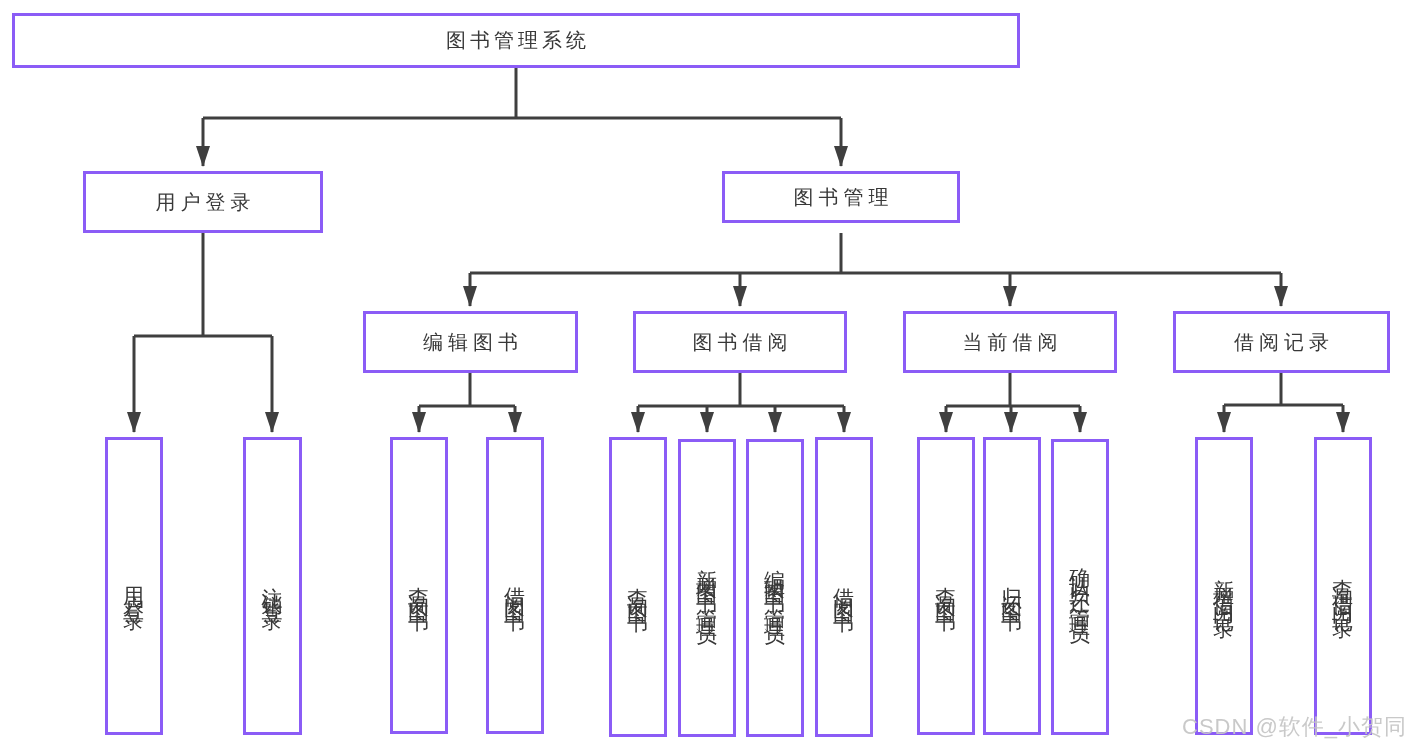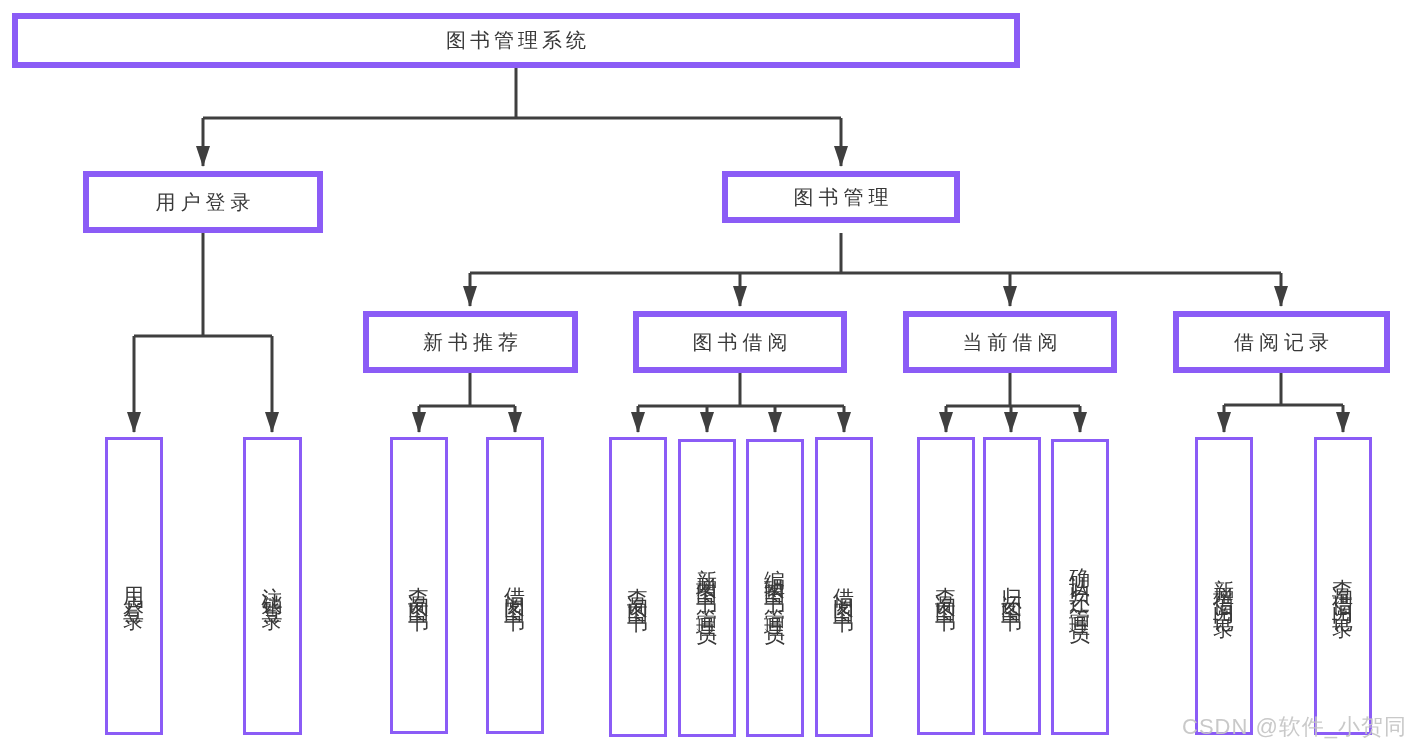--- a/index.html
+++ b/index.html
@@ -19,21 +19,21 @@
   #wires {
     position: absolute;
     left: 0; top: 0;
     width: 1405px;
     height: 747px;
     z-index: 1;
   }
   .node {
     position: absolute;
     box-sizing: border-box;
-    border: 6px solid #8b5cf6;
+    border: 3px solid #8b5cf6;
     background: #ffffff;
     display: flex;
     align-items: center;
     justify-content: center;
     z-index: 2;
   }
   .hlabel {
     font-size: 20px;
     letter-spacing: 5px;
     text-indent: 5px;
@@ -122,21 +122,21 @@
   </div>
 
   <div class="node" style="left:83px; top:171px; width:240px; height:62px;">
     <span class="hlabel">用户登录</span>
   </div>
   <div class="node" style="left:722px; top:171px; width:238px; height:52px;">
     <span class="hlabel">图书管理</span>
   </div>
 
   <div class="node" style="left:363px; top:311px; width:215px; height:62px;">
-    <span class="hlabel">新书推荐</span>
+    <span class="hlabel">编辑图书</span>
   </div>
   <div class="node" style="left:903px; top:311px; width:214px; height:62px;">
     <span class="hlabel">当前借阅</span>
   </div>
   <div class="node" style="left:633px; top:311px; width:214px; height:62px;">
     <span class="hlabel">图书借阅</span>
   </div>
   <div class="node" style="left:1173px; top:311px; width:217px; height:62px;">
     <span class="hlabel">借阅记录</span>
   </div>

